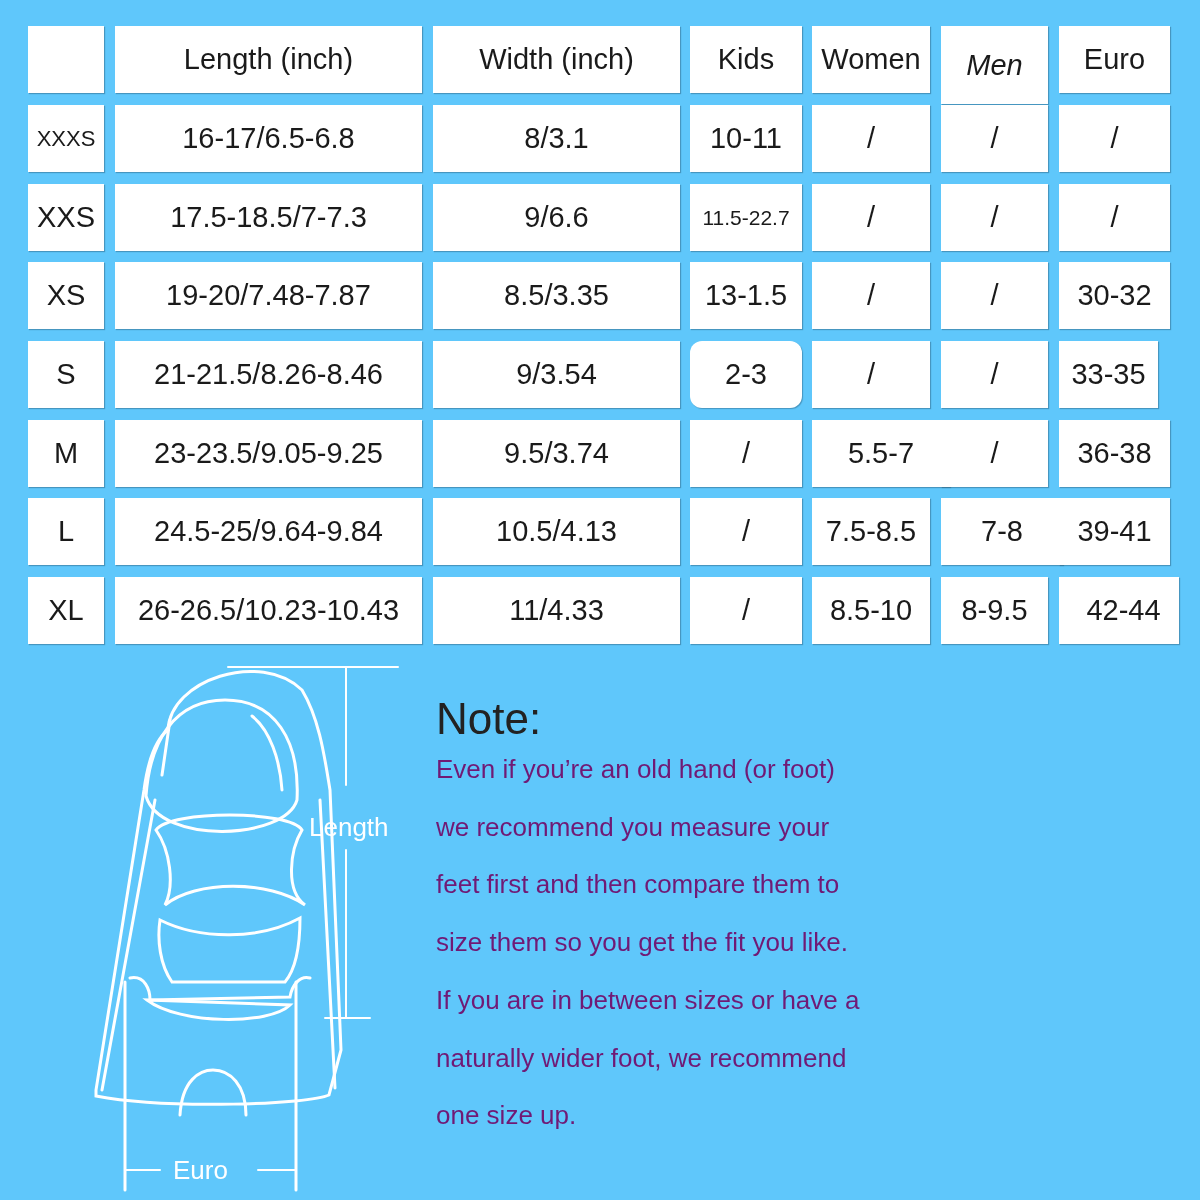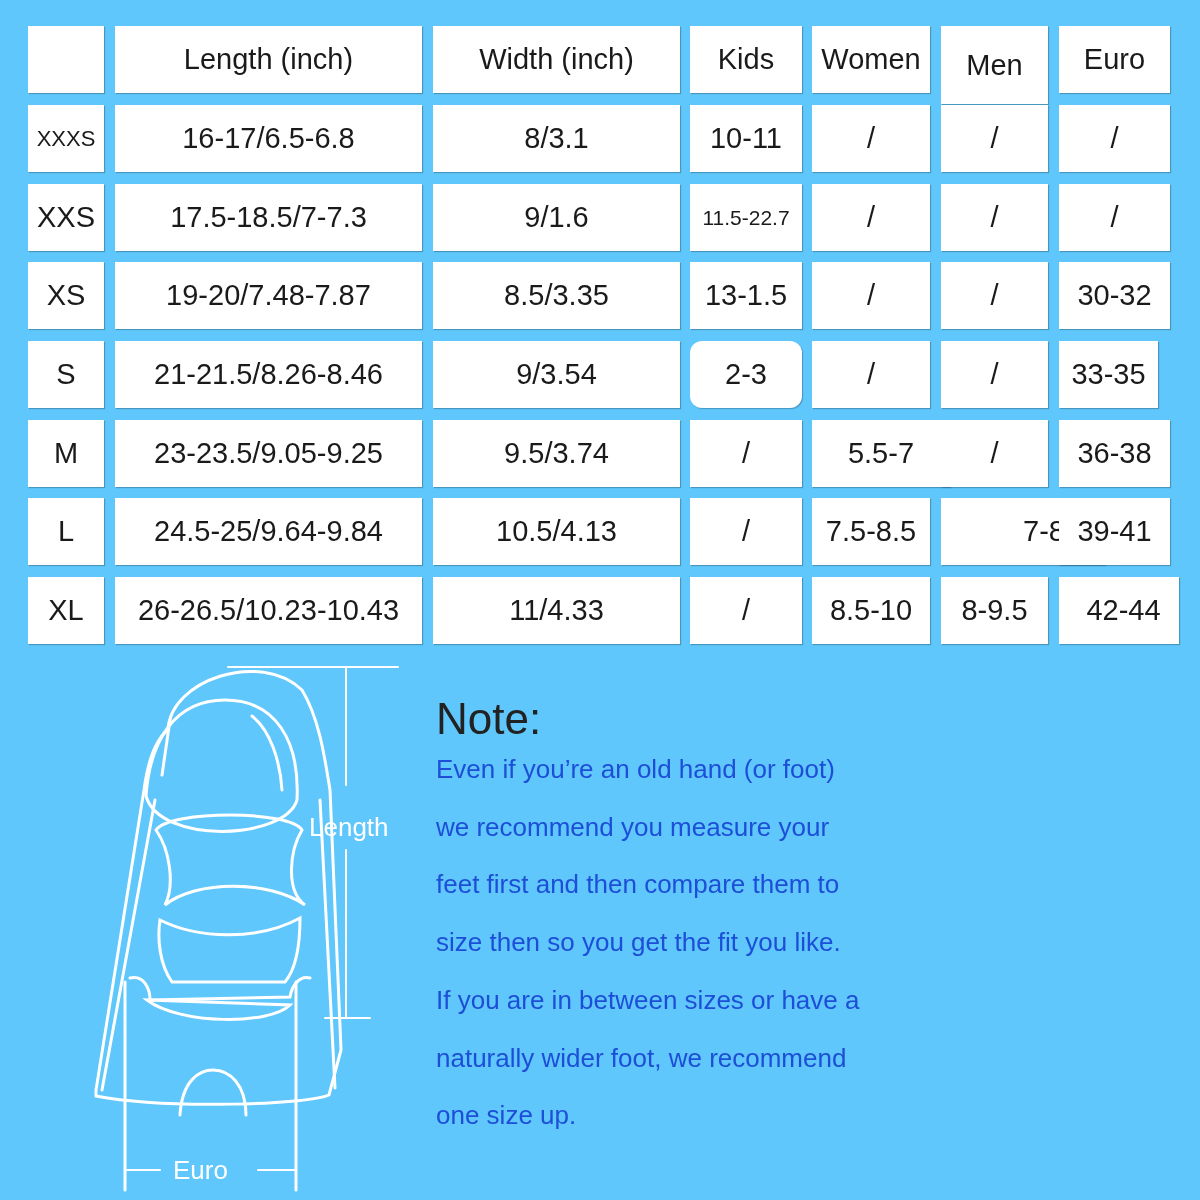--- a/index.html
+++ b/index.html
@@ -3,45 +3,45 @@
 <meta charset="utf-8">
 <style>
   html, body { margin:0; padding:0; }
   body { width:1200px; height:1200px; background:#5fc7fb; position:relative; overflow:hidden;
          font-family:"Liberation Sans", sans-serif; color:#1a1a1a; }
   .cell { position:absolute; background:#fff; box-shadow:1px 1px 1px rgba(40,90,120,0.45);
           display:flex; align-items:center; justify-content:center; font-size:29px; white-space:nowrap; }
   .cell.small { font-size:22px; }
   .cell.tiny { font-size:21px; }
   .note-title { position:absolute; left:436px; top:694px; font-size:44px; color:#222; }
-  .note-line { position:absolute; left:436px; font-size:26px; color:#1d4ed8; white-space:nowrap; }
+  .note-line { position:absolute; left:436px; font-size:26px; color:#701a75; white-space:nowrap; }
   .dim-label { position:absolute; color:#fff; font-size:26px; }
   svg.fin { position:absolute; left:0; top:0; }
 </style>
 </head>
 <body>
 
 <div id="size-table">
     <div class="cell" style="left: 28px; top: 26px; width: 76px; height: 67px;"></div>
     <div class="cell" style="left: 115px; top: 26px; width: 307px; height: 67px;">Length (inch)</div>
     <div class="cell" style="left: 433px; top: 26px; width: 247px; height: 67px;">Width (inch)</div>
     <div class="cell" style="left: 690px; top: 26px; width: 112px; height: 67px;">Kids</div>
     <div class="cell" style="left: 812px; top: 26px; width: 118px; height: 67px;">Women</div>
-    <div class="cell" style="left: 941px; top: 26px; width: 107px; height: 78px;">Men</div>
+    <div class="cell" style="left: 941px; top: 26px; width: 107px; height: 78px; font-style: italic;">Men</div>
     <div class="cell" style="left: 1059px; top: 26px; width: 111px; height: 67px;">Euro</div>
     <div class="cell small" style="left: 28px; top: 105px; width: 76px; height: 67px;">XXXS</div>
     <div class="cell" style="left: 115px; top: 105px; width: 307px; height: 67px;">16-17/6.5-6.8</div>
     <div class="cell" style="left: 433px; top: 105px; width: 247px; height: 67px;">8/3.1</div>
     <div class="cell" style="left: 690px; top: 105px; width: 112px; height: 67px;">10-11</div>
     <div class="cell" style="left: 812px; top: 105px; width: 118px; height: 67px;">/</div>
     <div class="cell" style="left: 941px; top: 105px; width: 107px; height: 67px;">/</div>
     <div class="cell" style="left: 1059px; top: 105px; width: 111px; height: 67px;">/</div>
     <div class="cell" style="left: 28px; top: 184px; width: 76px; height: 67px;">XXS</div>
     <div class="cell" style="left: 115px; top: 184px; width: 307px; height: 67px;">17.5-18.5/7-7.3</div>
-    <div class="cell" style="left: 433px; top: 184px; width: 247px; height: 67px;">9/1.6</div>
+    <div class="cell" style="left: 433px; top: 184px; width: 247px; height: 67px;">9/6.6</div>
     <div class="cell tiny" style="left: 690px; top: 184px; width: 112px; height: 67px;">11.5-22.7</div>
     <div class="cell" style="left: 812px; top: 184px; width: 118px; height: 67px;">/</div>
     <div class="cell" style="left: 941px; top: 184px; width: 107px; height: 67px;">/</div>
     <div class="cell" style="left: 1059px; top: 184px; width: 111px; height: 67px;">/</div>
     <div class="cell" style="left: 28px; top: 262px; width: 76px; height: 67px;">XS</div>
     <div class="cell" style="left: 115px; top: 262px; width: 307px; height: 67px;">19-20/7.48-7.87</div>
     <div class="cell" style="left: 433px; top: 262px; width: 247px; height: 67px;">8.5/3.35</div>
     <div class="cell" style="left: 690px; top: 262px; width: 112px; height: 67px;">13-1.5</div>
     <div class="cell" style="left: 812px; top: 262px; width: 118px; height: 67px;">/</div>
     <div class="cell" style="left: 941px; top: 262px; width: 107px; height: 67px;">/</div>
@@ -58,21 +58,21 @@
     <div class="cell" style="left: 433px; top: 420px; width: 247px; height: 67px;">9.5/3.74</div>
     <div class="cell" style="left: 690px; top: 420px; width: 112px; height: 67px;">/</div>
     <div class="cell" style="left: 812px; top: 420px; width: 138px; height: 67px;">5.5-7</div>
     <div class="cell" style="left: 941px; top: 420px; width: 107px; height: 67px;">/</div>
     <div class="cell" style="left: 1059px; top: 420px; width: 111px; height: 67px;">36-38</div>
     <div class="cell" style="left: 28px; top: 498px; width: 76px; height: 67px;">L</div>
     <div class="cell" style="left: 115px; top: 498px; width: 307px; height: 67px;">24.5-25/9.64-9.84</div>
     <div class="cell" style="left: 433px; top: 498px; width: 247px; height: 67px;">10.5/4.13</div>
     <div class="cell" style="left: 690px; top: 498px; width: 112px; height: 67px;">/</div>
     <div class="cell" style="left: 812px; top: 498px; width: 118px; height: 67px;">7.5-8.5</div>
-    <div class="cell" style="left: 941px; top: 498px; width: 122px; height: 67px; padding-left: 42px;">7-8</div>
+    <div class="cell" style="left: 941px; top: 498px; width: 122px; height: 67px;">7-8</div>
     <div class="cell" style="left: 1059px; top: 498px; width: 111px; height: 67px;">39-41</div>
     <div class="cell" style="left: 28px; top: 577px; width: 76px; height: 67px;">XL</div>
     <div class="cell" style="left: 115px; top: 577px; width: 307px; height: 67px;">26-26.5/10.23-10.43</div>
     <div class="cell" style="left: 433px; top: 577px; width: 247px; height: 67px;">11/4.33</div>
     <div class="cell" style="left: 690px; top: 577px; width: 112px; height: 67px;">/</div>
     <div class="cell" style="left: 812px; top: 577px; width: 118px; height: 67px;">8.5-10</div>
     <div class="cell" style="left: 941px; top: 577px; width: 107px; height: 67px;">8-9.5</div>
     <div class="cell" style="left: 1059px; top: 577px; width: 111px; height: 67px; padding-left: 9px;">42-44</div>
   </div>
 
@@ -108,16 +108,16 @@
     <path d="M 325 1018 L 370 1018" stroke-width="2"></path>
   </g>
 </svg>
 <div class="dim-label" style="left:309px; top:812px;">Length</div>
 <div class="dim-label" style="left:173px; top:1155px;">Euro</div>
 
 <div class="note-title">Note:</div>
 <div class="note-line" style="top:754px;">Even if you’re an old hand (or foot)</div>
 <div class="note-line" style="top:812px;">we recommend you measure your</div>
 <div class="note-line" style="top:869px;">feet first and then compare them to</div>
-<div class="note-line" style="top:927px;">size then so you get the fit you like.</div>
+<div class="note-line" style="top:927px;">size them so you get the fit you like.</div>
 <div class="note-line" style="top:985px;">If you are in between sizes or have a</div>
 <div class="note-line" style="top:1043px;">naturally wider foot, we recommend</div>
 <div class="note-line" style="top:1100px;">one size up.</div>
 
 </body></html>

